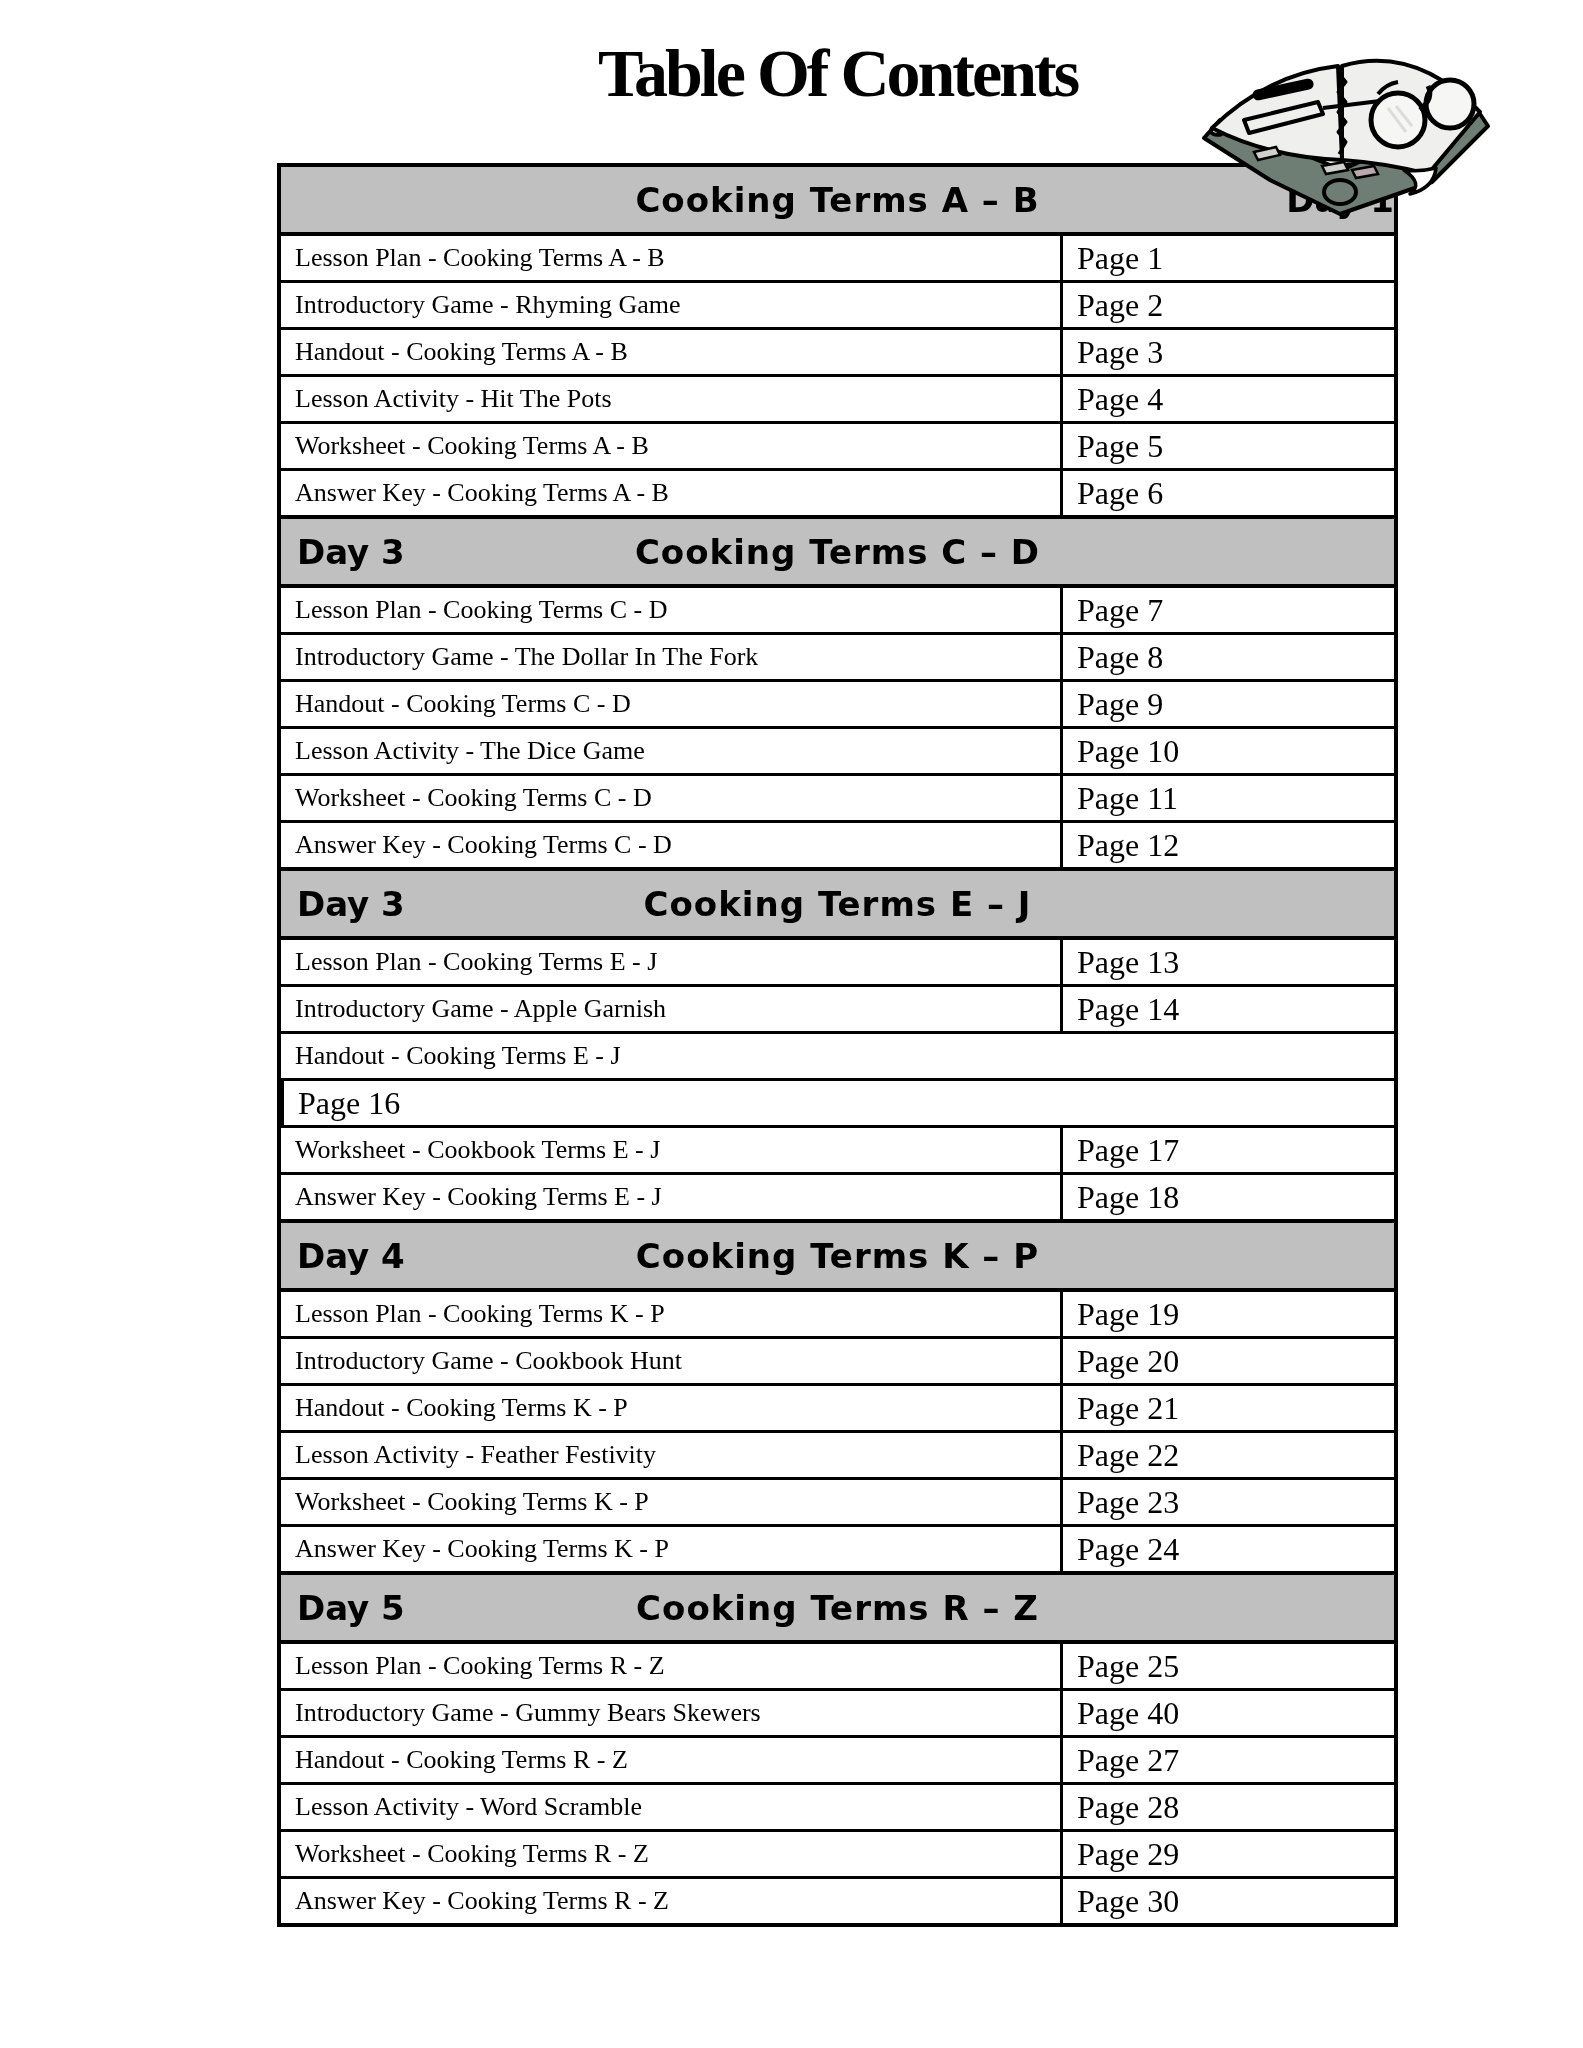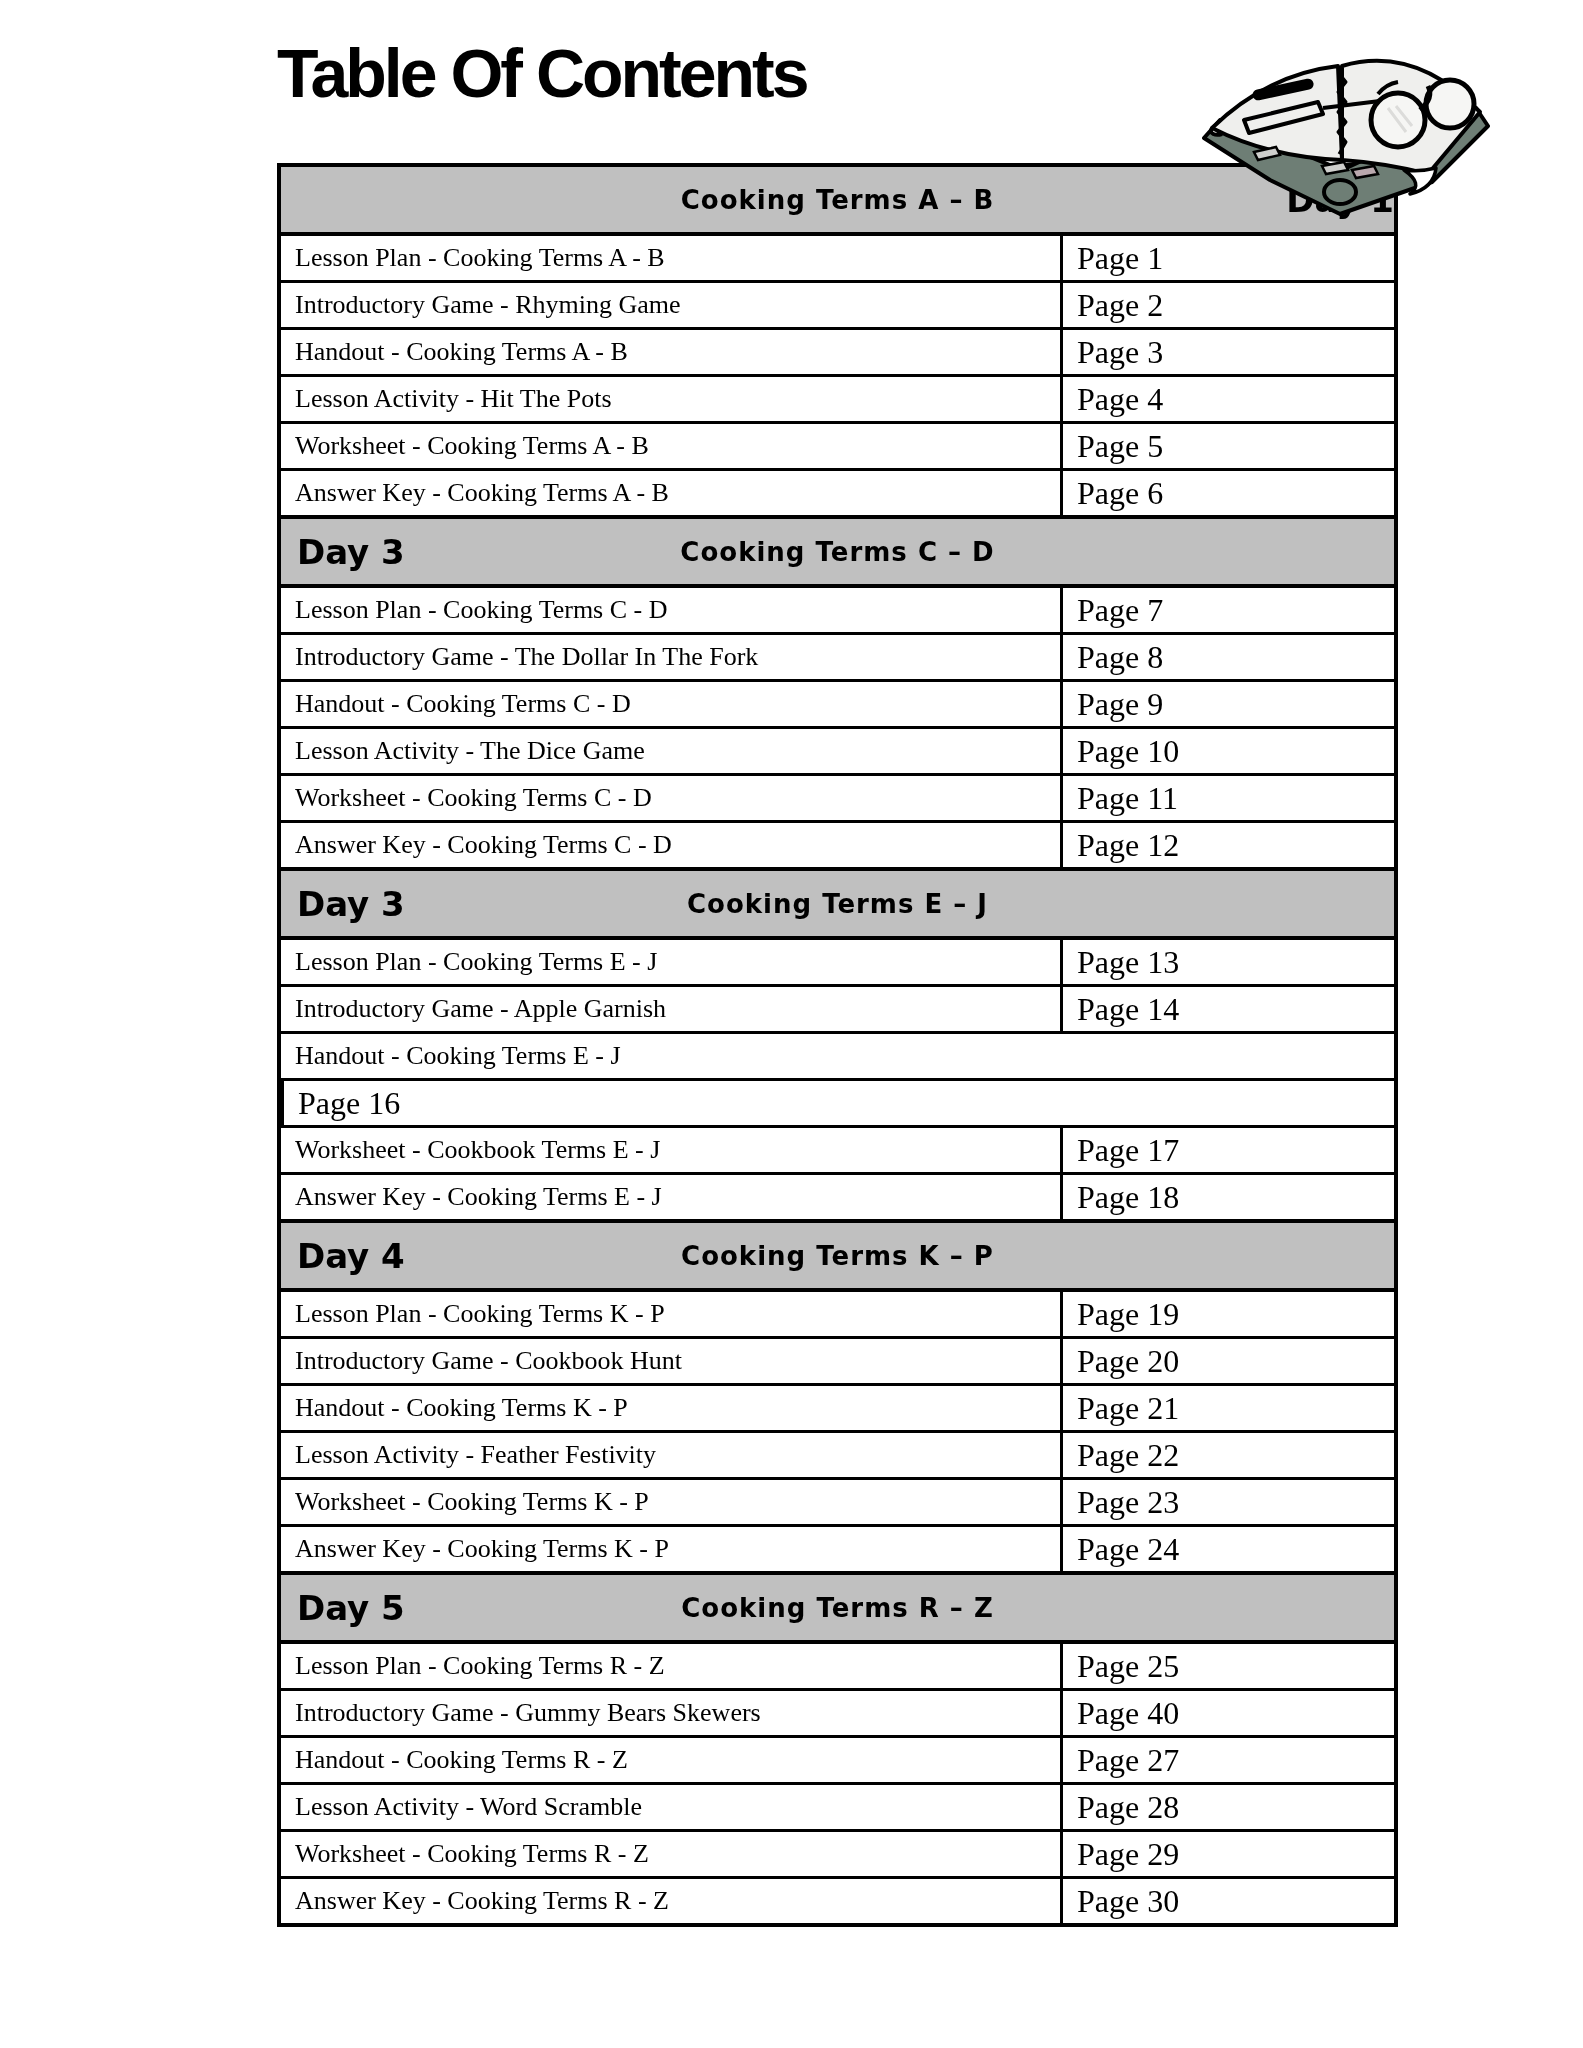--- a/index.html
+++ b/index.html
@@ -2,22 +2,22 @@
 <html><head>
 <meta charset="utf-8">
 <style>
   html,body{margin:0;padding:0;}
   body{
     width:1583px;height:2048px;position:relative;background:#ffffff;
     font-family:"Liberation Serif", serif;color:#000;overflow:hidden;
   }
   .page-title{
     position:absolute;left:277px;top:34px;width:1121px;
-    text-align:left;
-    font-family:Liberation Sans, sans-serif;
+    text-align:center;
+    font-family:Liberation Serif, serif;
     font-weight:800;font-size:68px;letter-spacing:-3px;
     white-space:nowrap;
   }
   .book-art{
     position:absolute;left:1192px;top:42px;width:300px;height:178px;z-index:3;
   }
   .toc-table{
     position:absolute;left:277px;top:163px;width:1121px;
     box-sizing:border-box;border:4px solid #000;background:#fff;z-index:1;
   }
@@ -26,21 +26,21 @@
     display:flex;align-items:center;
     border-top:4px solid #000;border-bottom:4px solid #000;
     font-family:"DejaVu Sans", sans-serif;font-weight:800;
   }
   .toc-section:first-child .section-header{border-top:none;justify-content:flex-end;}
   .day-label{
     padding-left:16px;font-size:34px;letter-spacing:0px;z-index:1;
   }
   .section-title{
     position:absolute;left:0;right:0;text-align:center;
-    font-size:26px;letter-spacing:1px;
+    font-size:34px;letter-spacing:1px;
   }
   .rows{display:block;}
   .toc-row{
     display:flex;height:44px;align-items:flex-end;box-sizing:content-box;
   }
   .toc-row + .toc-row{border-top:3px solid #000;}
   .cell-desc{
     width:779px;box-sizing:border-box;padding-left:14px;
     font-size:26px;align-self:center;white-space:nowrap;overflow:hidden;
   }

